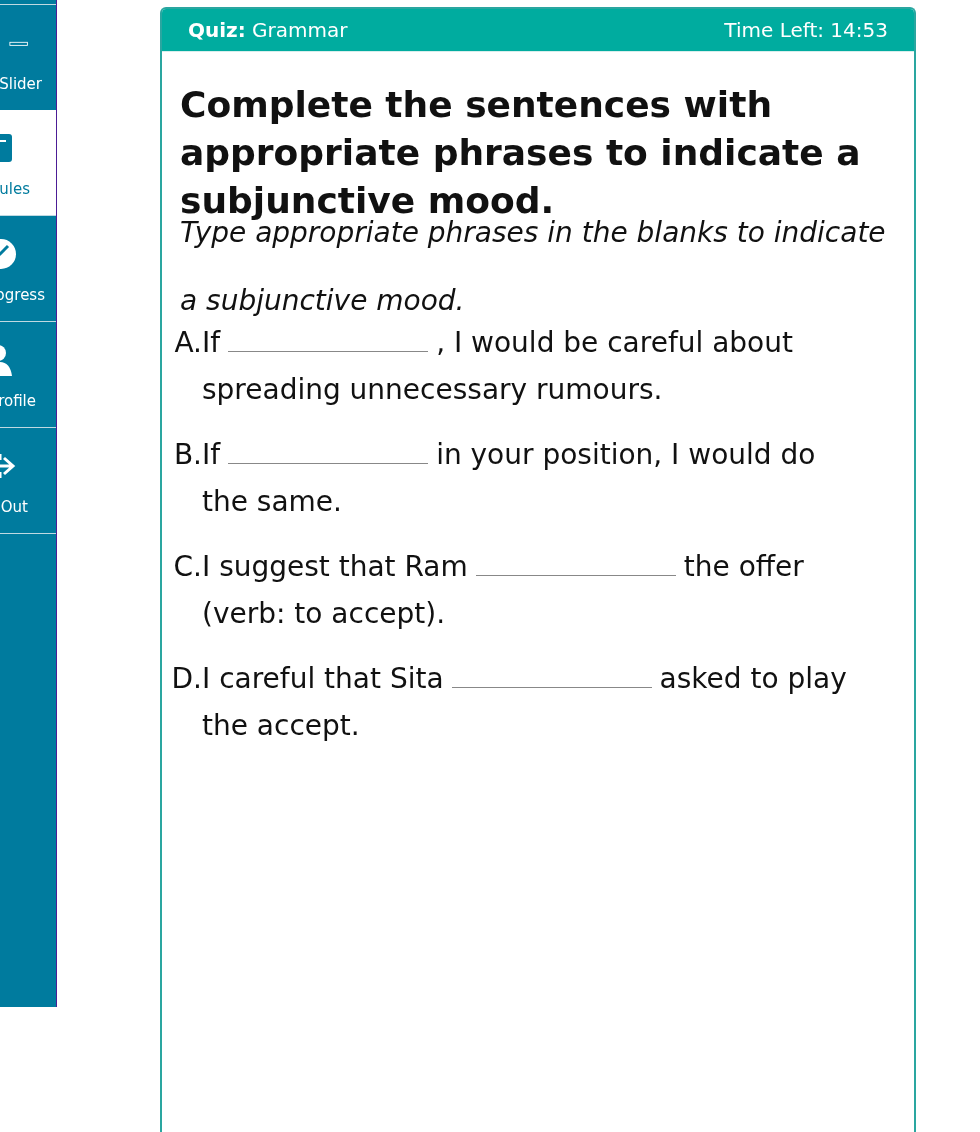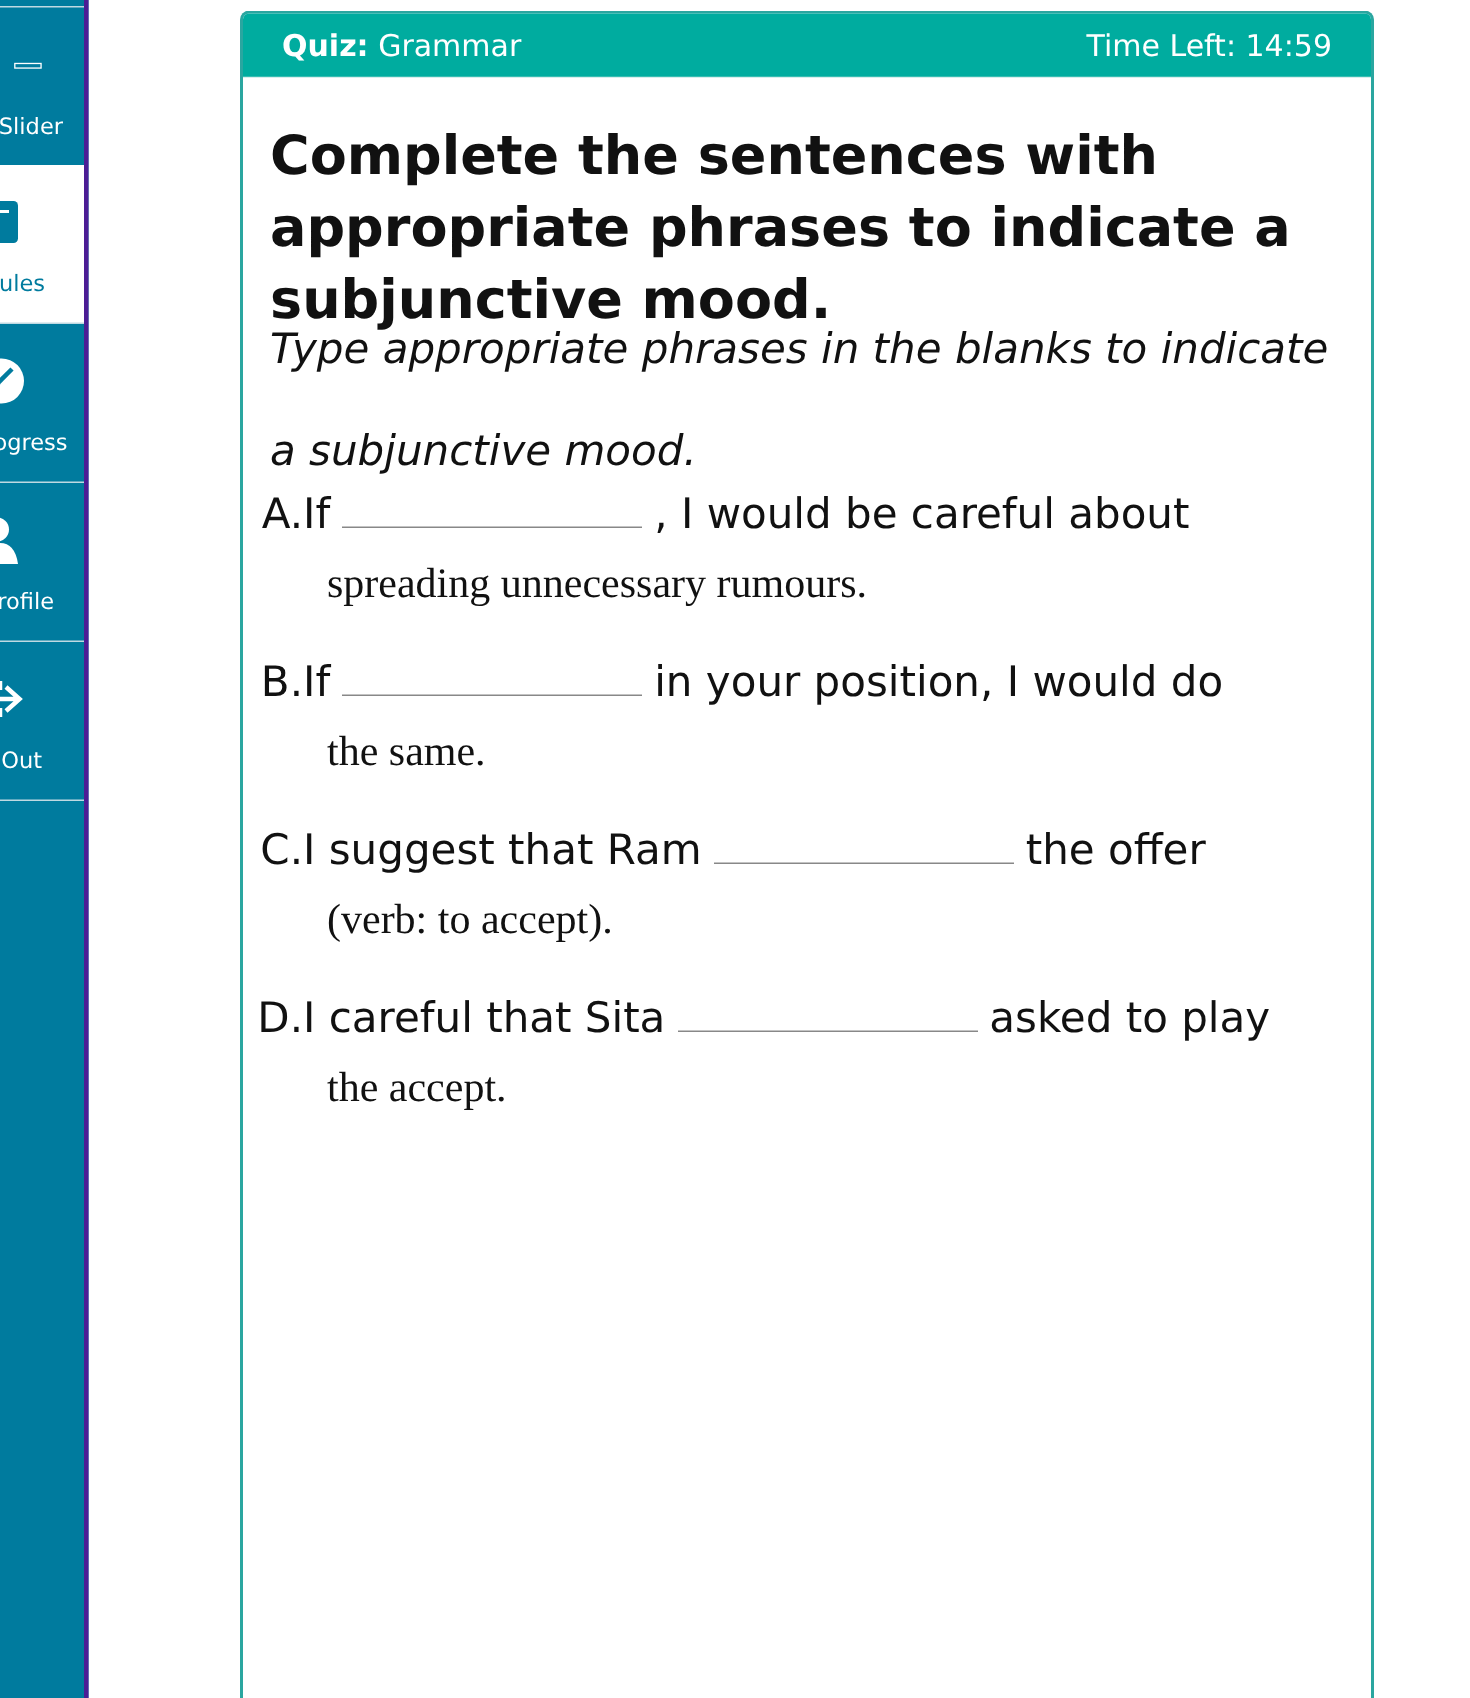--- a/index.html
+++ b/index.html
@@ -2,23 +2,23 @@
 <html><head>
   <meta charset="utf-8">
   <style>
     html, body { margin: 0; padding: 0; }
     body {
       width: 980px; height: 1132px; overflow: hidden; position: relative;
       background: #ffffff;
       font-family: "DejaVu Sans", sans-serif;
     }
     .sidebar {
-      position: absolute; left: 0; top: 0; width: 56px; height: 1132px;
+      position: absolute; left: 0; top: 0; width: 56px; height: 1007px;
       background: #007b9e;
-      border-right: 3px solid #4c1d95;
+      border-right: 1px solid #4c1d95;
     }
     .nav-item {
       position: absolute; left: 0; width: 56px; height: 105px;
       border-bottom: 1px solid #bfd9e2;
       color: #ffffff; overflow: hidden;
     }
     .nav-item.active { background: #ffffff; color: #007b9e; }
     .nav-item .lbl {
       position: absolute; top: 70px; right: 15px;
       font-size: 15px; white-space: nowrap; text-align: right;
@@ -46,21 +46,21 @@
     .subtitle {
       position: absolute; left: 18px; top: 190px; width: 720px;
       font-size: 28px; font-style: italic; line-height: 68px; color: #111;
     }
     .question {
       position: absolute; left: 0; width: 740px;
       font-size: 28px; line-height: 47px; color: #111;
     }
     .q-row { display: flex; align-items: baseline; white-space: nowrap; }
     .q-letter { display: inline-block; width: 40px; text-align: right; padding-right: 0; }
-    .q-cont { padding-left: 56px; font-family: Liberation Serif, serif; }
+    .q-cont { padding-left: 40px; }
     .blank {
       display: inline-block; width: 200px; height: 20px;
       border-bottom: 1.5px solid #888; margin: 0 8px;
       vertical-align: baseline;
     }
   </style>
 </head>
 <body>
 
 <div class="sidebar">
@@ -106,21 +106,21 @@
     <span class="lbl" style="right:28px;">Log Out</span>
   </div>
 </div>
 
 <div class="card">
   <div class="card-header">
     <span>
       <b>Quiz:</b>
       <span>Grammar</span>
     </span>
-    <span>Time Left: 14:59</span>
+    <span>Time Left: 14:53</span>
   </div>
 
   <div class="title">Complete the sentences with appropriate phrases to indicate a subjunctive mood.</div>
   <div class="subtitle">Type appropriate phrases in the blanks to indicate a subjunctive mood.</div>
 
   <div class="question" style="top:310px;">
     <div class="q-row">
       <span class="q-letter">A.</span>
       <span style="margin-left:0;">If</span>
       <span class="blank"></span>

